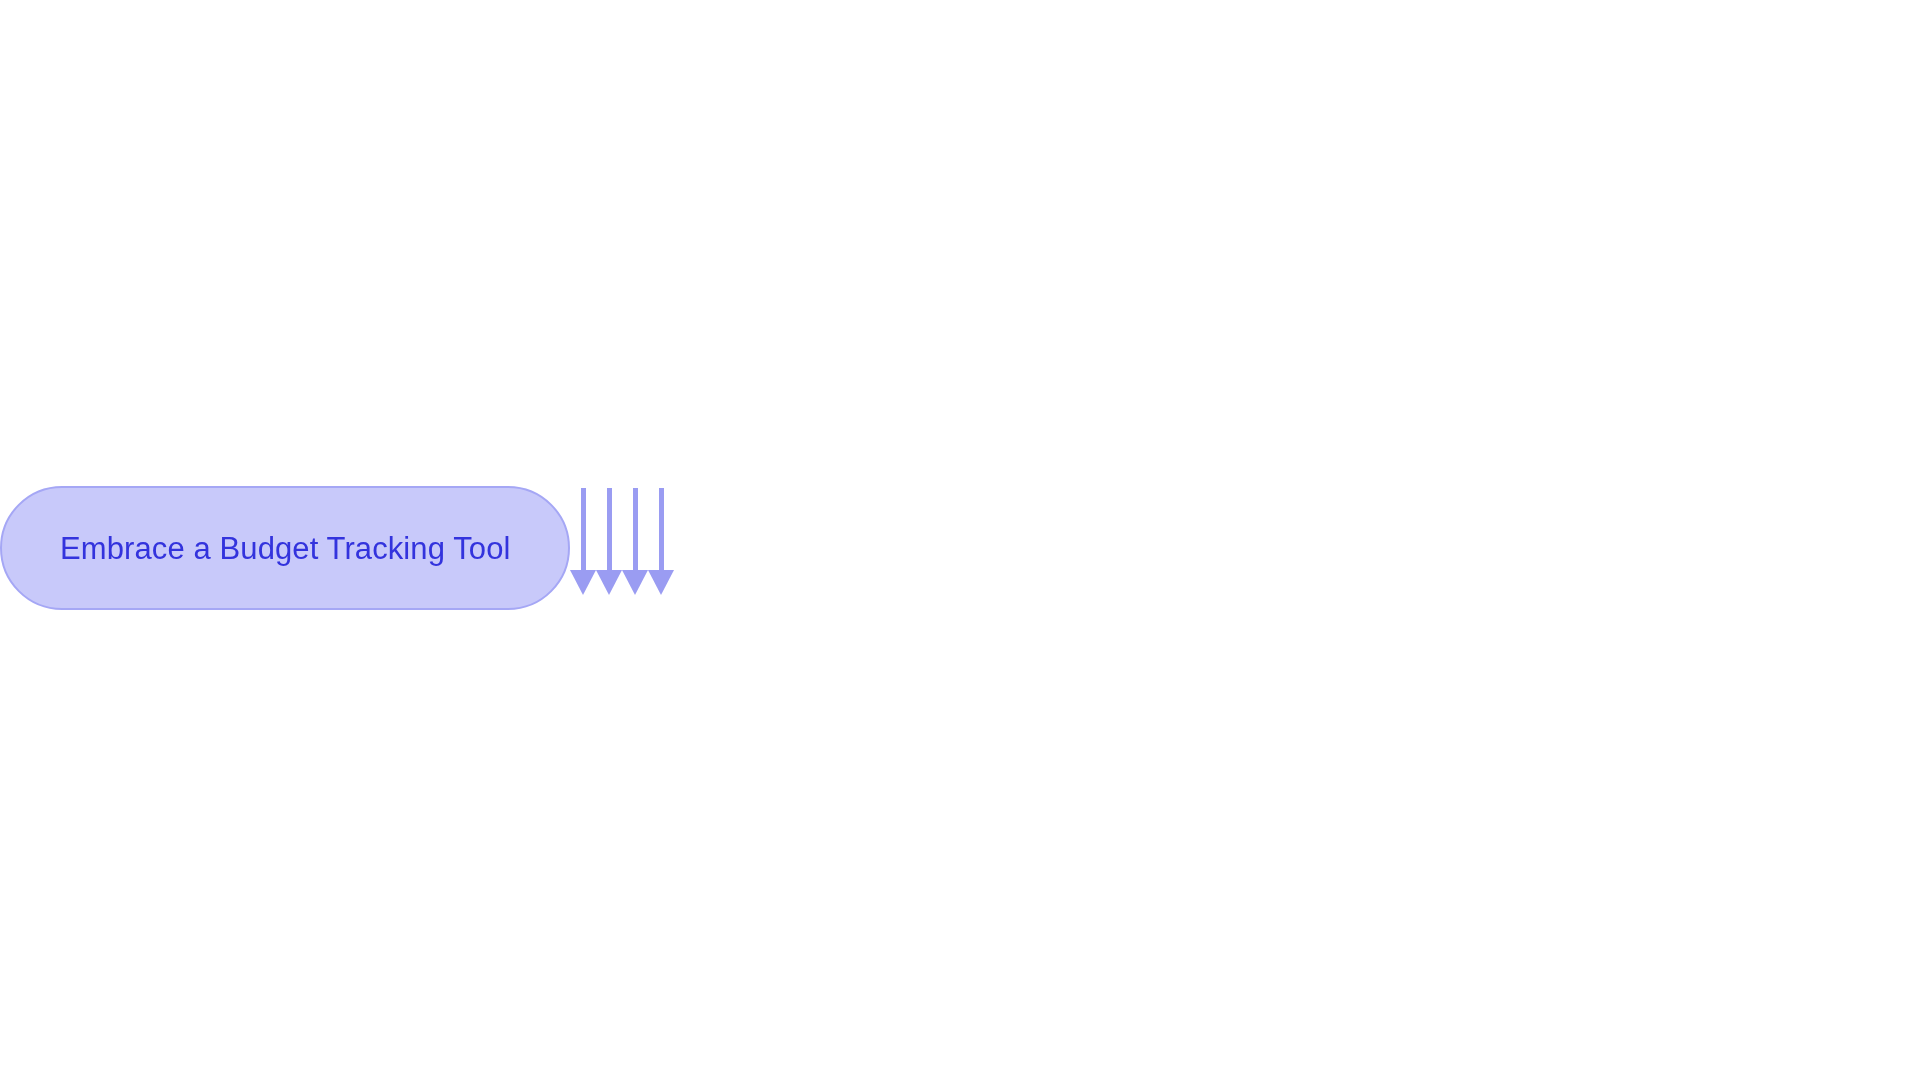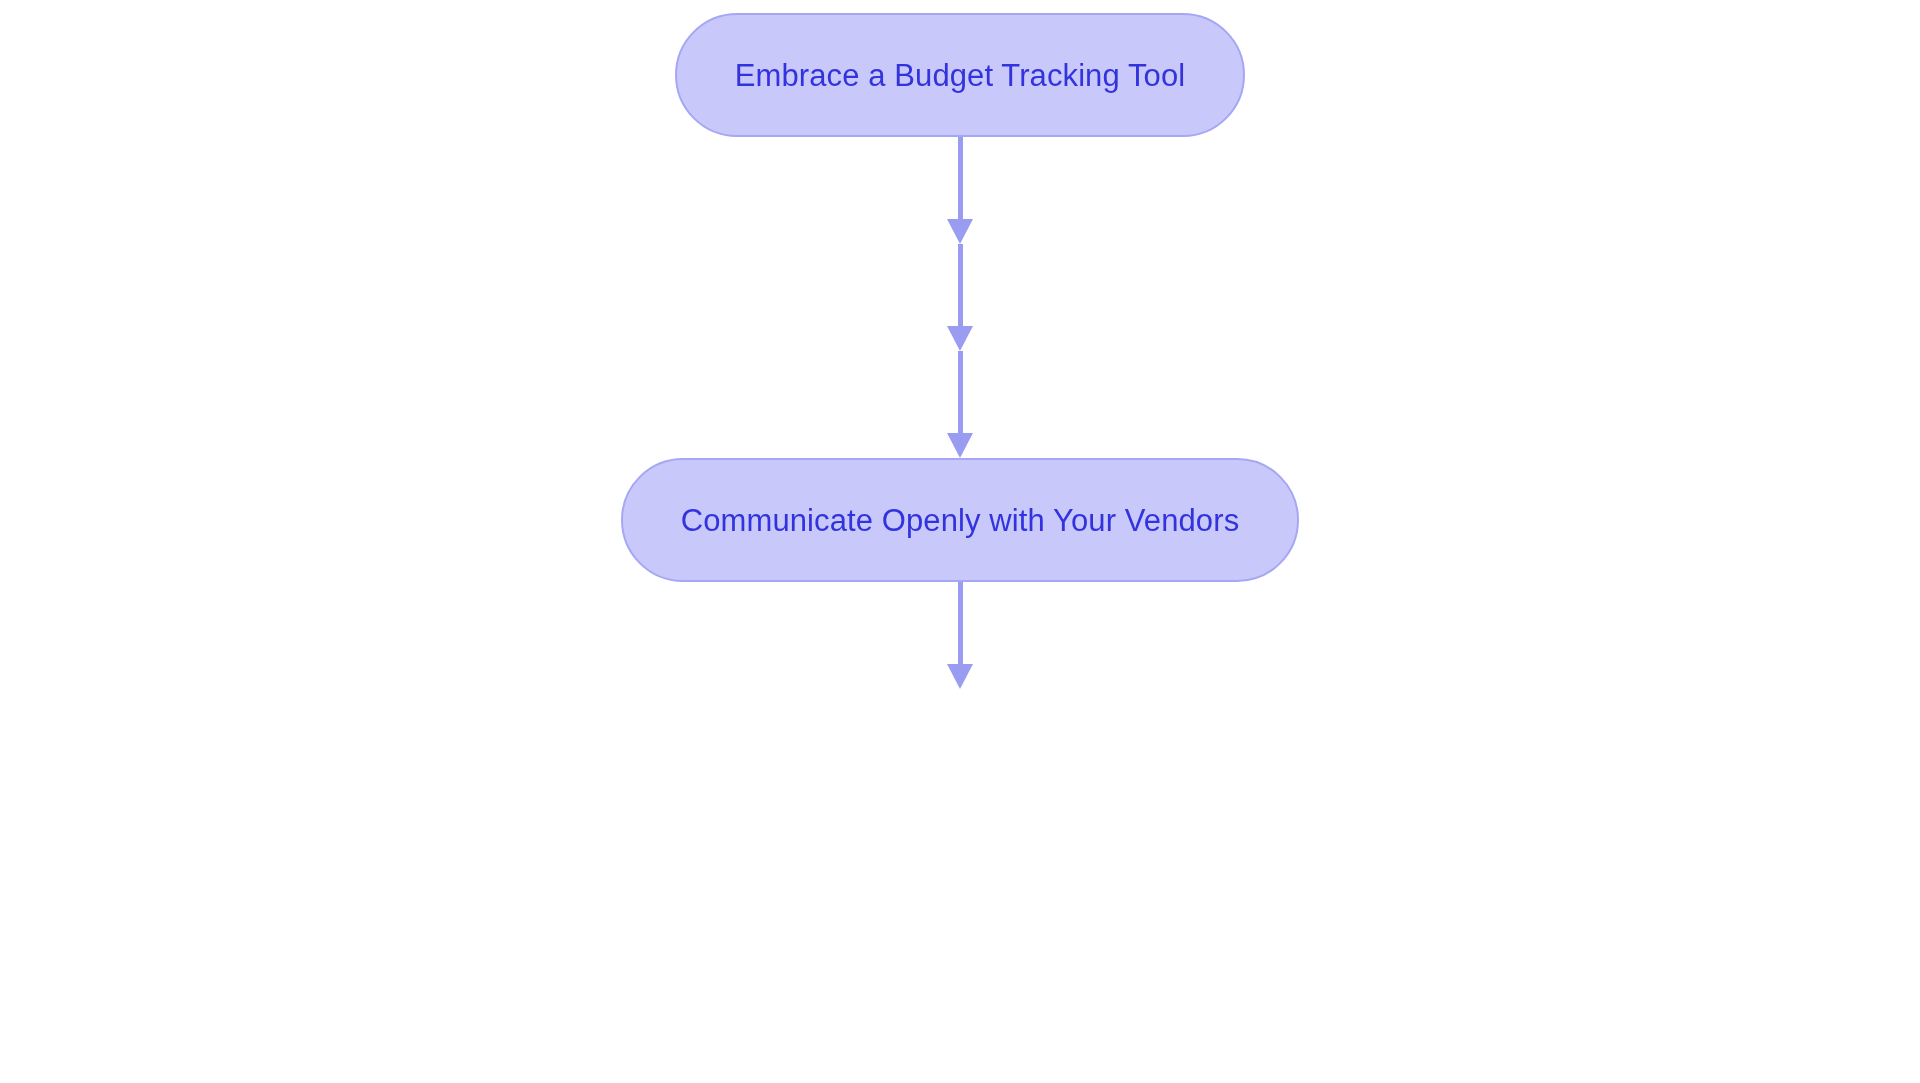--- a/index.html
+++ b/index.html
@@ -21,21 +21,20 @@
     background: #ffffff;
   }
 
   .flow-column {
     position: absolute;
     left: 0;
     top: 0;
     width: 1920px;
     height: 1083px;
     display: flex;
-    flex-direction: column;
     align-items: center;
     justify-content: flex-start;
   }
 
   .node {
     box-sizing: border-box;
     height: 124px;
     display: flex;
     align-items: center;
     justify-content: center;
@@ -97,23 +96,20 @@
       <div class="line"></div>
       <div class="arrowhead"></div>
     </div>
 
 
     <div class="connector">
       <div class="line"></div>
       <div class="arrowhead"></div>
     </div>
 
-    <div class="node node-n3">
-      <span class="node-label">Communicate Openly with Your Vendors</span>
-    </div>
 
     <div class="connector">
       <div class="line"></div>
       <div class="arrowhead"></div>
     </div>
 
 
   </div>
 </div>
 

